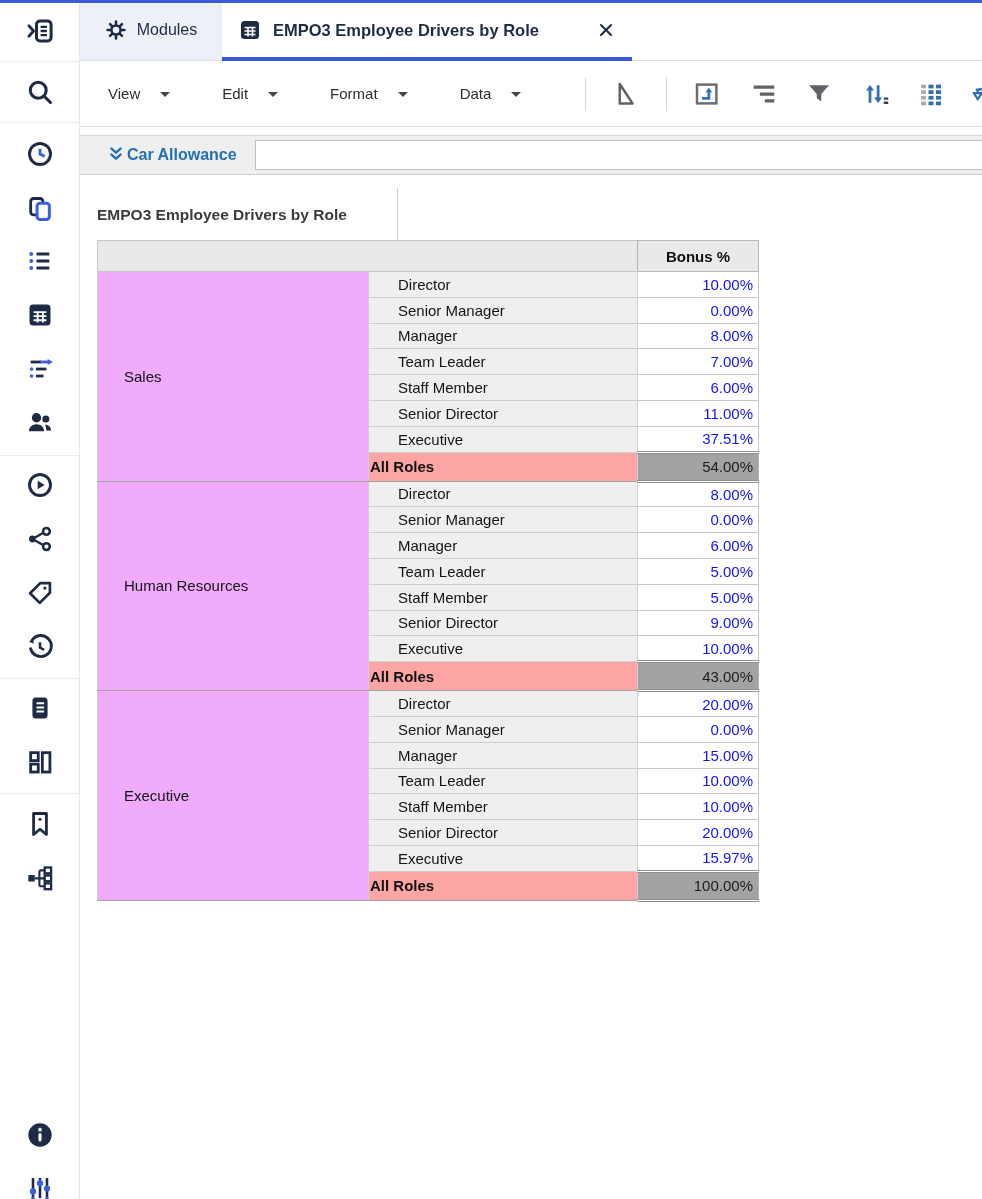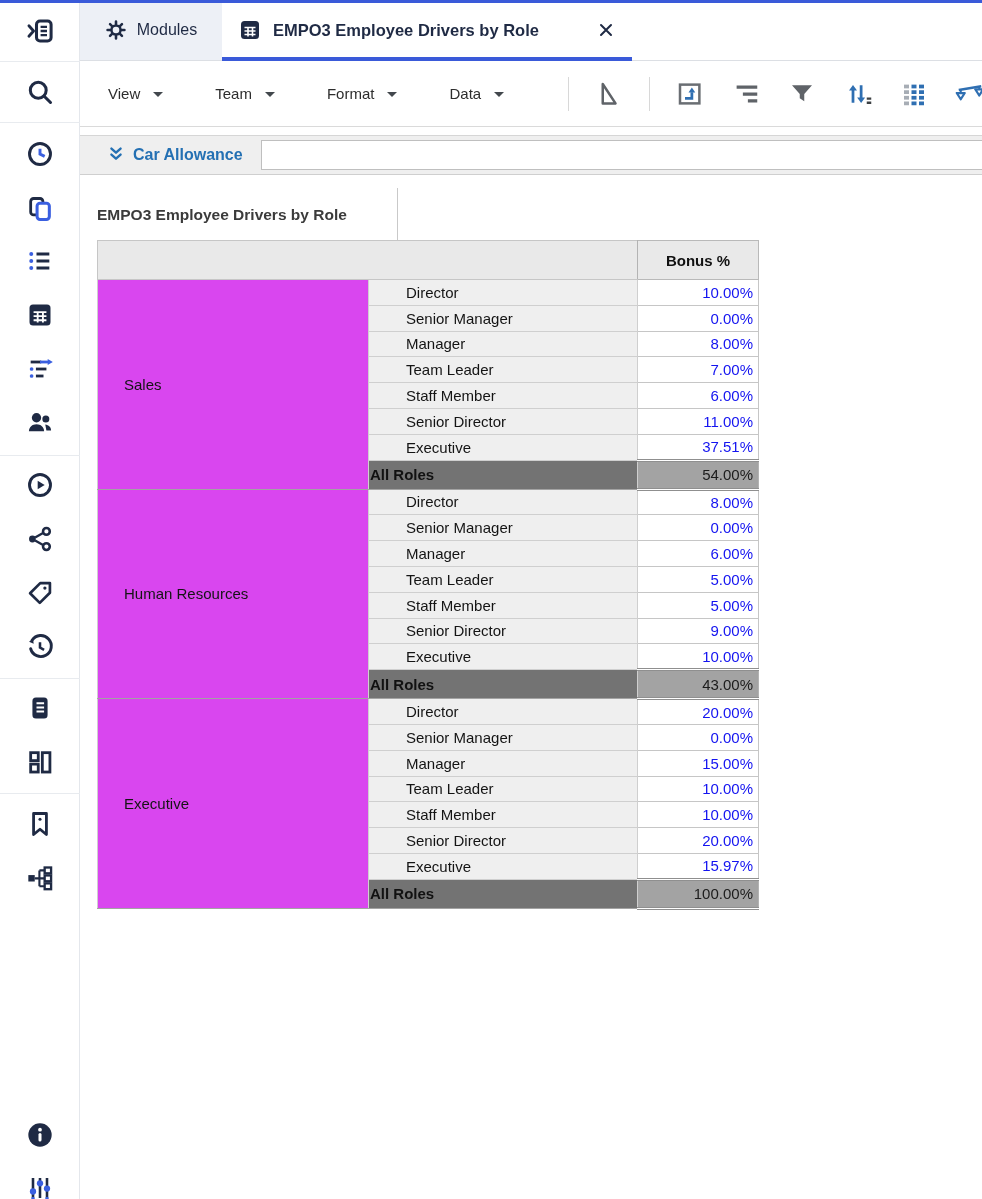--- a/index.html
+++ b/index.html
@@ -25,50 +25,50 @@
   .tabbar { height:61px; border-bottom:1px solid #dcdfe4; display:flex; align-items:stretch; background:#fff; }
   .tab { display:flex; align-items:center; cursor:pointer; color:#1f2a44; }
   .tab-modules { width:142px; background:#edf0f6; justify-content:center; gap:10px; font-size:16px; font-weight:500; }
   .tab-active { width:410px; background:#fff; position:relative; padding:0 16px; gap:11px; font-size:16.5px; font-weight:600; }
   .tab-active::after { content:''; position:absolute; left:0; right:0; bottom:-1px; height:4px; background:#3a5ad9; }
   .tab-active .tab-label { flex:1; white-space:nowrap; overflow:hidden; }
   .tab svg { flex:0 0 auto; }
 
   
   .toolbar { height:66px; border-bottom:1px solid #dadada; display:flex; align-items:center; padding-left:28px; background:#fff; }
-  .menu { display:flex; align-items:center; gap:13px; margin-right:52px; font-size:15px; color:#2d2d2d; cursor:pointer; }
+  .menu { display:flex; align-items:center; gap:20px; margin-right:52px; font-size:15px; color:#2d2d2d; cursor:pointer; }
   .menu svg { margin-top:2px; }
   .tsep { width:1px; height:34px; background:#d8d8d8; margin:0 12px; flex:0 0 1px; }
   .tbtn { width:34px; height:34px; border:none; background:transparent; padding:2px; margin:0 11px; cursor:pointer; }
   .tbtn svg { width:30px; height:30px; display:block; }
 
   
   .fx-gap { height:8px; background:#fff; }
   .fxbar { height:40px; background:#efefef; border-top:1px solid #d6d6d6; border-bottom:1px solid #cfcfcf; display:flex; align-items:center; padding-left:25px; }
   .fx-chevron { width:22px; height:22px; cursor:pointer; flex:0 0 22px; }
-  .fx-label { color:#2470b3; font-weight:bold; font-size:16px; margin-left:6px; width:128px; flex:0 0 auto; }
+  .fx-label { color:#2470b3; font-weight:bold; font-size:16px; width:128px; flex:0 0 auto; }
   .fx-input { flex:1; height:30px; border:1px solid #bfbfbf; background:#fff; font-size:14px; padding:0 6px; margin-right:-2px; outline:none; }
 
   
   .content { position:relative; flex:1; background:#fff; }
   .sheet-title { position:absolute; left:17px; top:31px; font-size:15.5px; font-weight:bold; color:#3b3b3b; }
   .title-div { position:absolute; left:317px; top:13px; width:1px; height:52px; background:#c9c9c9; }
 
   
   table.grid { position:absolute; left:17px; top:65px; border-collapse:collapse; table-layout:fixed; width:661px; border:1px solid #adadad; }
   table.grid td, table.grid th { font-size:15px; overflow:hidden; white-space:nowrap; }
-  tr.hdr-row { height:39px; }
+  tr.hdr-row { height:31px; }
   tr.role-row { height:25.8px; }
   tr.total-row { height:29px; }
   th.corner { background:#e9e9e9; border:1px solid #c6c6c6; border-right:1px solid #b3b3b3; }
   th.valh { background:#e9e9e9; border:1px solid #b9b9b9; font-weight:bold; color:#111; text-align:center; }
-  td.group { background:#d946ef; border:1px solid #cfcfcf; border-bottom-color:#a3a3a3; vertical-align:middle; padding-left:26px; color:#141414; }
-  td.role { background:#efefef; border:1px solid #cfcfcf; padding-left:37px; color:#141414;margin-left:44px; }
+  td.group { background:#f0abfc; border:1px solid #cfcfcf; border-bottom-color:#a3a3a3; vertical-align:middle; padding-left:26px; color:#141414; }
+  td.role { background:#efefef; border:1px solid #cfcfcf; padding-left:29px; color:#141414;margin-left:44px; }
   td.val { background:#fff; border:1px solid #c6c6c6; border-left:1px solid #b3b3b3; color:#1414f0; text-align:right; padding-right:5px; }
-  td.total-label { background:#737373; border:1px solid #cfcfcf; border-bottom-color:#a3a3a3; font-weight:bold; color:#111; }
+  td.total-label { background:#fca5a5; border:1px solid #cfcfcf; border-bottom-color:#a3a3a3; font-weight:bold; color:#111; }
   td.total-val { background:#a3a3a3; border-top:3px double #8f8f8f; border-bottom:3px double #8f8f8f; border-left:1px solid #8f8f8f; border-right:1px solid #b3b3b3; color:#1c1c1c; text-align:right; padding-right:5px; }
 </style>
 </head>
 <body>
 
 <div class="top-accent"></div>
 
 <div class="app">
 
   <div class="sidebar">
@@ -243,21 +243,21 @@
     </div>
 
     <div class="toolbar">
       <div class="menu">
         <span>View</span>
         <svg width="10" height="6" viewBox="0 0 10 6">
             <path d="M0 0l5 5 5-5z" fill="#43484d"></path>
           </svg>
       </div>
       <div class="menu">
-        <span>Team</span>
+        <span>Edit</span>
         <svg width="10" height="6" viewBox="0 0 10 6">
             <path d="M0 0l5 5 5-5z" fill="#43484d"></path>
           </svg>
       </div>
       <div class="menu">
         <span>Format</span>
         <svg width="10" height="6" viewBox="0 0 10 6">
             <path d="M0 0l5 5 5-5z" fill="#43484d"></path>
           </svg>
       </div>

